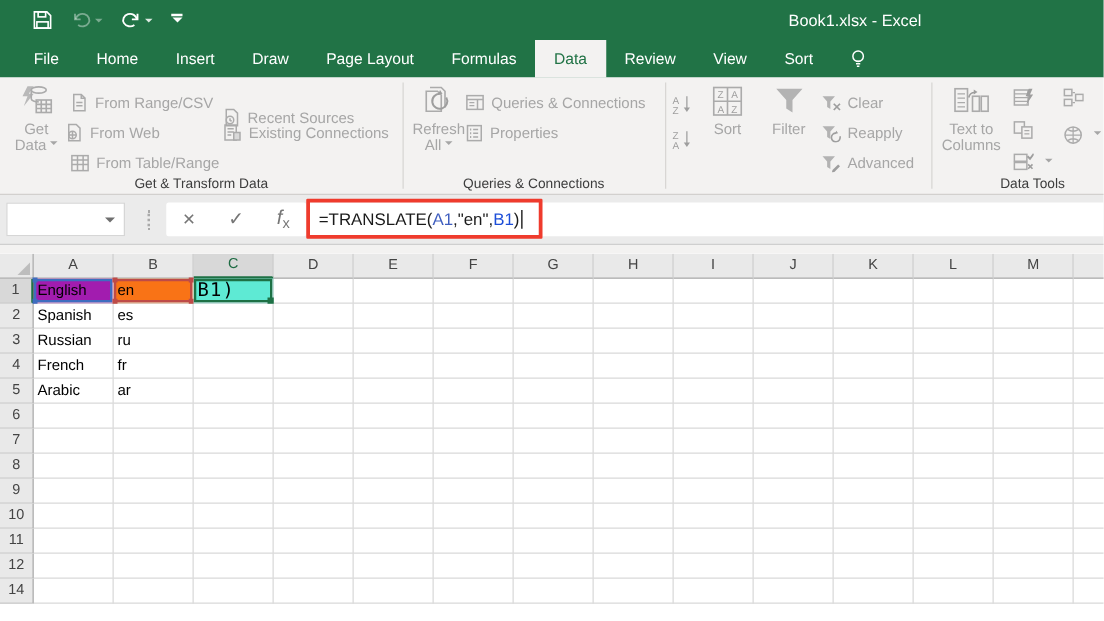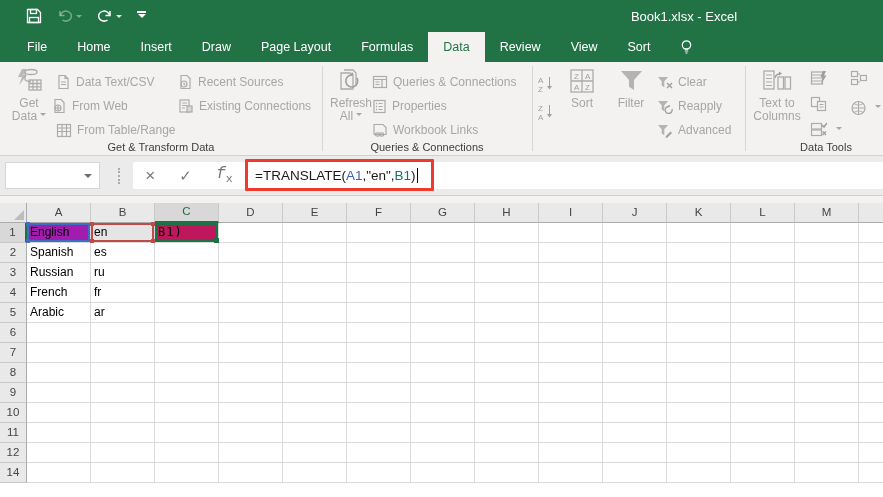--- a/index.html
+++ b/index.html
@@ -36,21 +36,21 @@
   svg { display:block; }
 
   
   .frow { height:40px; background:#EBEBEB; position:relative; border-bottom:1px solid #CFCFCF; }
   .namebox { position:absolute; left:5px; top:6px; width:95px; height:27px; background:#fff; border:1px solid #D6D6D6; }
   .namebox .nb-arrow { position:absolute; right:7px; top:11px; width:0; height:0; border:4px solid transparent; border-top-color:#6F6F6F; }
   .dots { position:absolute; left:118px; top:12px; height:16px; border-left:2px dotted #A9A9A9; }
   .fxbox { position:absolute; left:133px; top:6px; width:112px; height:27px; background:#fff; border-radius:2px; display:flex; align-items:center; justify-content:space-around; color:#767676; }
   .fx-x { font-size:17px; line-height:1; }
   .fx-check { font-size:15px; line-height:1; }
-  .fx-fx { font-size:14px; font-family:Liberation Mono, monospace; }
+  .fx-fx { font-size:14px; font-family:Liberation Sans, sans-serif; }
   .fx-fx i { font-size:16px; }
   .finput { position:absolute; left:247px; top:6px; right:0; height:27px; background:#fff; }
   .redbox { position:absolute; left:-2px; top:-3px; width:189px; height:32px; border:3px solid #EF3B2D; border-radius:1px; }
   .ftext { position:absolute; left:8px; top:0; line-height:27px; font-size:13.5px; white-space:pre; }
   .fcaret { display:inline-block; width:1.5px; height:15px; background:#000; vertical-align:-3px; margin-left:1px; }
 
   
   .gapstrip { height:7px; background:#F3F2F1; }
   .sheet { position:absolute; top:203px; left:0; right:0; bottom:0; background:#fff; overflow:hidden; }
   .ghead { display:flex; height:20px; }
@@ -59,22 +59,22 @@
   .ch { width:64px; min-width:64px; background:#E9E9E9; border-right:1px solid #C9C9C9; border-bottom:1px solid #ABABAB; font-size:11.5px; color:#444; text-align:center; line-height:19px; }
   .ch.active { background:#D8D8D8; border-bottom:2px solid #1E7145; line-height:17px; color:#1E6B43; }
   .ch.fill { flex:1; border-right:none; }
   .grow { display:flex; height:20px; }
   .rh { width:27px; min-width:27px; background:#E9E9E9; border-right:1px solid #ABABAB; border-bottom:1px solid #C9C9C9; font-size:11.5px; color:#444; text-align:center; line-height:19px; }
   .rh.active { background:#D8D8D8; border-right:2px solid #1E7145; }
   .cell { width:64px; min-width:64px; border-right:1px solid #D9D9D9; border-bottom:1px solid #D9D9D9; font-size:12px; color:#000; padding:0 3px; line-height:19px; white-space:nowrap; overflow:hidden; position:relative; }
   .cell.fill { flex:1; border-right:none; }
   .cell.hl { overflow:visible; z-index:2; }
   .cell.ref-blue { background:#a21caf; box-shadow:inset 0 0 0 2px #3F6DBF; }
-  .cell.ref-red { background:#e5e5e5; box-shadow:inset 0 0 0 2px #BE4B48; }
-  .cell.cell-edit { background:#be185d; box-shadow:inset 0 0 0 2px #1E7145; font-family:"DejaVu Sans Mono", monospace; font-size:12px; letter-spacing:1px; }
+  .cell.ref-red { background:#f97316; box-shadow:inset 0 0 0 2px #BE4B48; }
+  .cell.cell-edit { background:#5eead4; box-shadow:inset 0 0 0 2px #1E7145; font-family:"DejaVu Sans Mono", monospace; font-size:15px; letter-spacing:1px; }
   .hdl { position:absolute; width:4px; height:4px; }
   .ref-blue .hdl { background:#3F6DBF; }
   .ref-red .hdl { background:#BE4B48; }
   .cell-edit .hdl { background:#1E7145; width:5px; height:5px; }
   .hdl.tl{left:-1px;top:-1px} .hdl.tr{right:-1px;top:-1px} .hdl.bl{left:-1px;bottom:-1px} .hdl.br{right:-1px;bottom:-1px}
 </style>
 </head>
 <body>
 
 <div class="app">
@@ -148,38 +148,38 @@
       </div>
       <div class="bl">Get</div>
       <div class="bl"><span>Data</span><span class="car-g"></span></div>
     </div>
     <div class="rib-item" style="left:56px;top:10px">
       <svg width="15" height="16" viewBox="0 0 15 16" fill="none" stroke="#ABABAB" stroke-width="1.2">
         <path d="M3 1.5 h6 l3 3 v10 h-9 z"></path>
           <path d="M9 1.5 v3 h3"></path>
           <path d="M5 8 h5 M5 10.5 h5"></path>
       </svg>
-      <span>Data Text/CSV</span>
+      <span>From Range/CSV</span>
     </div>
     <div class="rib-item" style="left:52px;top:34px">
       <svg width="15" height="16" viewBox="0 0 15 16" fill="none" stroke="#ABABAB" stroke-width="1.2">
         <path d="M3 1.5 h6 l3 3 v10 h-9 z"></path>
           <circle cx="6" cy="10" r="3"></circle>
           <path d="M3 10 h6 M6 7 v6"></path>
       </svg>
       <span>From Web</span>
     </div>
     <div class="rib-item" style="left:56px;top:58px">
       <svg width="16" height="15" viewBox="0 0 16 15" fill="none" stroke="#ABABAB" stroke-width="1.2">
         <rect x="1.5" y="1.5" width="13" height="12"></rect>
           <path d="M1.5 5 h13 M1.5 8.5 h13 M6 1.5 v12 M10.5 1.5 v12"></path>
       </svg>
       <span>From Table/Range</span>
     </div>
-    <div class="rib-item" style="left:178px;top:10px">
+    <div class="rib-item" style="left:178px;top:22px">
       <svg width="15" height="16" viewBox="0 0 15 16" fill="none" stroke="#ABABAB" stroke-width="1.2">
         <path d="M3 1.5 h6 l3 3 v10 h-9 z"></path>
           <circle cx="6" cy="10" r="3"></circle>
           <path d="M6 8.5 v1.7 l1.3 .8"></path>
       </svg>
       <span>Recent Sources</span>
     </div>
     <div class="rib-item" style="left:178px;top:34px">
       <svg width="16" height="16" viewBox="0 0 16 16" fill="none" stroke="#ABABAB" stroke-width="1.2">
         <rect x="2" y="2" width="9" height="12"></rect>
@@ -210,28 +210,20 @@
       </svg>
       <span>Queries &amp; Connections</span>
     </div>
     <div class="rib-item" style="left:372px;top:34px">
       <svg width="15" height="15" viewBox="0 0 15 15" fill="none" stroke="#ABABAB" stroke-width="1.2">
         <rect x="2" y="1.5" width="11" height="12"></rect>
           <path d="M6.5 4.5 h4 M6.5 7.5 h4 M6.5 10.5 h4"></path>
           <path d="M4 4.5 h1 M4 7.5 h1 M4 10.5 h1" stroke-width="1.6"></path>
       </svg>
       <span>Properties</span>
-    </div>
-    <div class="rib-item" style="left:372px;top:58px">
-      <svg width="16" height="15" viewBox="0 0 16 15" fill="none" stroke="#ABABAB" stroke-width="1.2">
-        <path d="M2 1.5 h9 l3 3 v7 h-12 z"></path>
-          <ellipse cx="5.5" cy="11.5" rx="2.2" ry="1.6"></ellipse>
-          <ellipse cx="9.5" cy="11.5" rx="2.2" ry="1.6"></ellipse>
-      </svg>
-      <span>Workbook Links</span>
     </div>
     <div class="grouplabel" style="left:322px;width:210px">Queries &amp; Connections</div>
 
     <div class="iconbtn" style="left:537px;top:13px">
       <svg width="17" height="17" viewBox="0 0 17 17">
         <text x="1" y="8" font-size="8" fill="#9E9E9E" font-family="sans-serif">A</text>
         <text x="1" y="16.5" font-size="8" fill="#9E9E9E" font-family="sans-serif">Z</text>
         <path d="M12.5 2 v11" stroke="#9E9E9E" fill="none"></path>
           <path d="M10 11 l2.5 3.5 L15 11 z" fill="#9E9E9E"></path>
       </svg>
@@ -348,21 +340,21 @@
       <span></span>
       <span class="nb-arrow"></span>
     </div>
     <div class="dots"></div>
     <div class="fxbox">
       <span class="fx-x">×</span>
       <span class="fx-check">✓</span>
       <span class="fx-fx"><i>f</i><sub>x</sub></span>
     </div>
     <div class="finput">
-      <span class="ftext" id="formula-text"><span style="color: rgb(26, 26, 26);">=TRANSLATE(</span><span style="color: rgb(63, 94, 191);">A1</span><span style="color: rgb(26, 26, 26);">,"en",</span><span style="color: #0f766e; text-align: right;">B1</span><span style="color: rgb(26, 26, 26);">)</span><span class="fcaret"></span></span>
+      <span class="ftext" id="formula-text"><span style="color: rgb(26, 26, 26);">=TRANSLATE(</span><span style="color: rgb(63, 94, 191);">A1</span><span style="color: rgb(26, 26, 26);">,"en",</span><span style="color: #1d4ed8; text-align: right;">B1</span><span style="color: rgb(26, 26, 26);">)</span><span class="fcaret"></span></span>
       <div class="redbox"></div>
     </div>
   </div>
   <div class="gapstrip"></div>
 
   <div class="sheet">
     <div class="ghead" id="grid-header">
       <div class="corner"></div>
     <div class="ch">A</div>
         <div class="ch">B</div>

